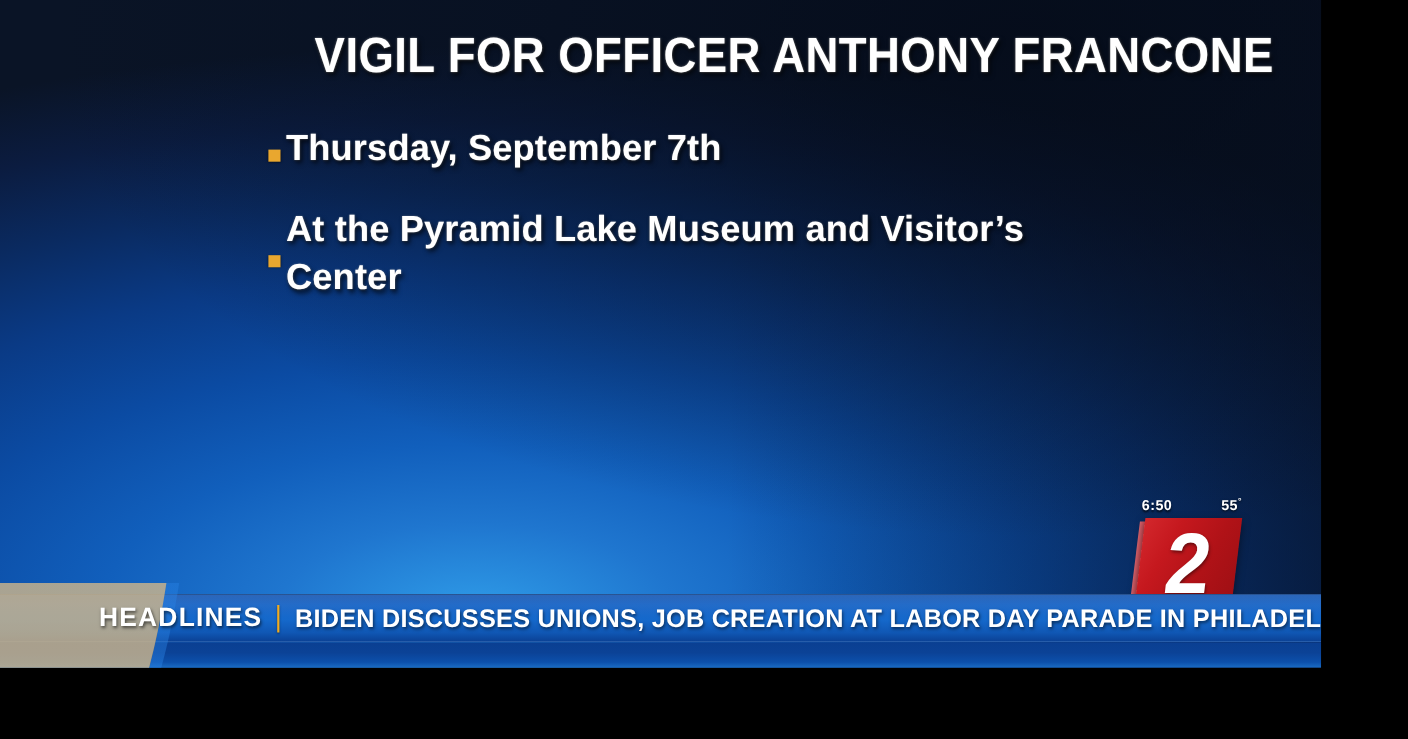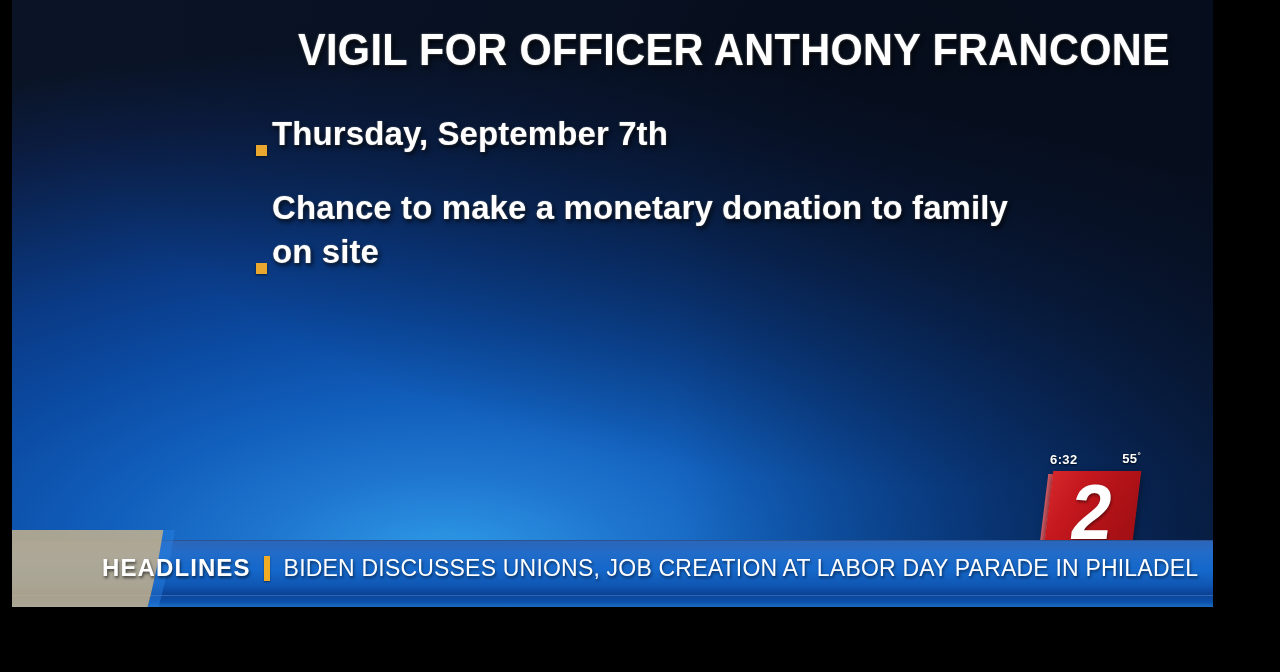--- a/index.html
+++ b/index.html
@@ -18,21 +18,21 @@
     position: relative;
     width: 1280px;
     height: 672px;
     background: #000000;
     overflow: hidden;
   }
 
   
   #video-frame {
     position: absolute;
-    left: 12px;
+    left: 0;
     top: 0;
     width: 1201px;
     height: 607px;
     overflow: hidden;
     background: #0a1526;
   }
 
   
   .bg-base {
     position: absolute;
@@ -94,21 +94,21 @@
 
   
   #bullets {
     position: absolute;
     left: 244px;
     top: 112px;
     width: 790px;
   }
   .bullet-row {
     display: flex;
-    align-items: flex-end;
+    align-items: center;
     margin-bottom: 30px;
   }
   .bullet-marker {
     flex: 0 0 auto;
     width: 11px;
     height: 11px;
     background: #e9a72f;
     margin-top: 15px;
     margin-right: 5px;
     box-shadow: 0 1px 2px rgba(0,0,0,0.55);
@@ -195,21 +195,21 @@
     padding-bottom: 4px;
     box-sizing: border-box;
   }
 
   
   #ticker {
     position: absolute;
     left: 0;
     top: 540px;
     width: 1201px;
-    height: 56px;
+    height: 44px;
     background: linear-gradient(180deg,
         #0d4fae 0%,
         #1260c4 22%,
         #1569cc 52%,
         #1057b4 80%,
         #0a3f92 100%);
     box-shadow: 0 -1px 0 rgba(150,200,250,0.28) inset, 0 1px 0 rgba(0,0,0,0.25) inset;
     display: flex;
     align-items: center;
     overflow: hidden;
@@ -236,21 +236,21 @@
     height: 25px;
     background: #f0ac22;
     margin: 0 14px 0 13px;
     z-index: 2;
     box-shadow: 0 1px 2px rgba(0,0,0,0.45);
   }
   .ticker-text {
     color: #ffffff;
     font-family: "Liberation Sans", sans-serif;
     font-size: 23px;
-    font-weight: normal;
+    font-weight: bold;
     letter-spacing: 0.2px;
     white-space: nowrap;
     text-shadow: 1px 2px 3px rgba(0,0,0,0.55);
     z-index: 2;
   }
   
   #lower-band {
     position: absolute;
     left: 0;
     top: 584px;
@@ -321,27 +321,27 @@
 
     <div id="title">VIGIL FOR OFFICER ANTHONY FRANCONE</div>
 
     <div id="bullets">
       <div class="bullet-row">
         <span class="bullet-marker"></span>
         <span class="bullet-text">Thursday, September 7th</span>
       </div>
       <div class="bullet-row">
         <span class="bullet-marker"></span>
-        <span class="bullet-text">Chance to make a monetary donation to family on site</span>
+        <span class="bullet-text">At the Pyramid Lake Museum and Visitor’s Center</span>
       </div>
     </div>
 
     <div id="station-bug">
       <div class="bug-info">
-        <span class="bug-time">6:32</span>
+        <span class="bug-time">6:50</span>
         <span class="bug-temp"><span>55</span><sup>°</sup></span>
       </div>
       <div class="bug-logo">
         <div class="logo-edge"></div>
         <div class="logo-shape"></div>
         <div class="logo-two">2</div>
       </div>
     </div>
 
     <div id="lower-band"></div>

